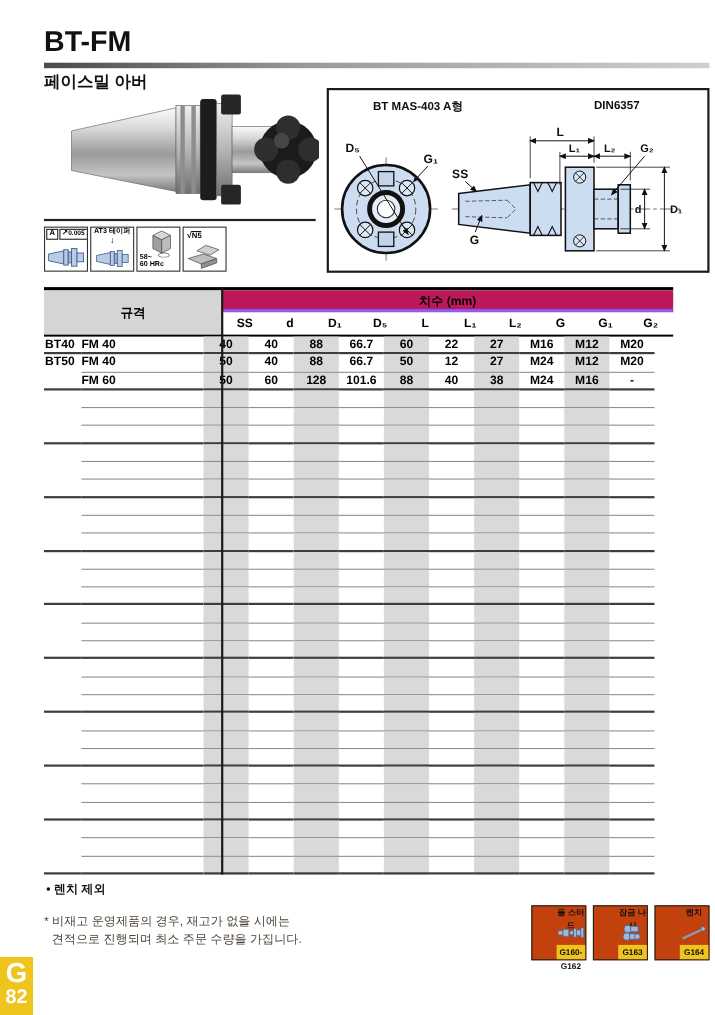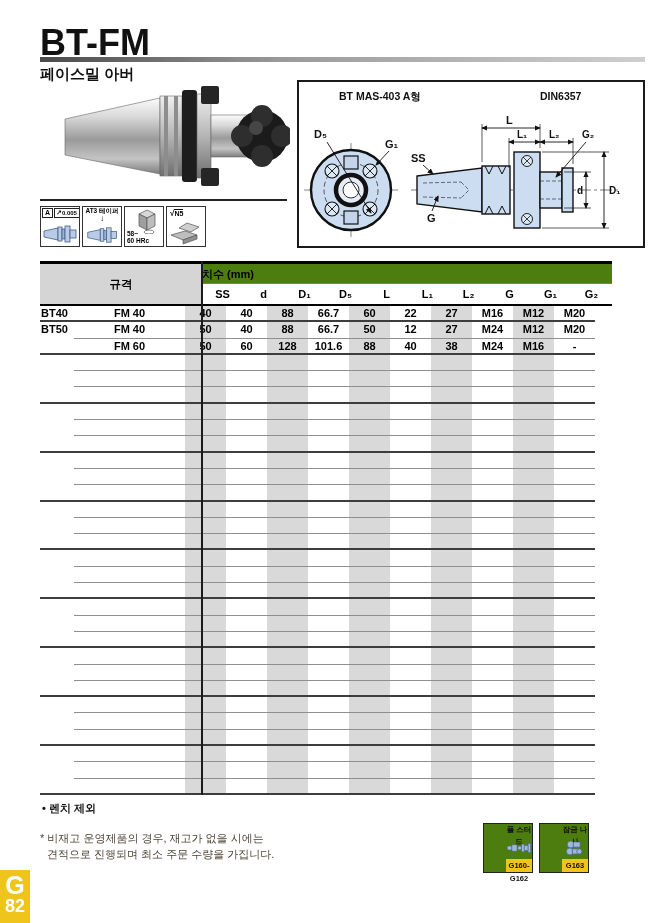--- a/index.html
+++ b/index.html
@@ -1,21 +1,21 @@
 <!DOCTYPE html>
 <html><head>
 <meta charset="utf-8">
 <style>
   * { margin:0; padding:0; box-sizing:border-box; }
   html,body { background:#fff; }
   body { font-family:"Liberation Sans","DejaVu Sans",sans-serif; }
   #page { position:relative; width:650px; height:923px; background:#ffffff; overflow:hidden; }
 
   
-  .title { position:absolute; left:40px; top:22px; font-size:36px; font-weight:bold; color:#111; letter-spacing:0px; }
+  .title { position:absolute; left:40px; top:22px; font-size:26px; font-weight:bold; color:#111; letter-spacing:0px; }
   .title-rule { position:absolute; left:40px; top:57px; width:605px; height:5px;
                 background:linear-gradient(to right,#4a4a4a,#9a9a9a 40%,#cfcfcf); }
   .subtitle { position:absolute; left:40px; top:65px; font-size:15px; font-weight:bold; color:#111; }
 
   
   .photo { position:absolute; left:55px; top:78px; }
 
   
   .icons-rule { position:absolute; left:40px; top:199px; width:247px; height:2px; background:#222; }
 
@@ -39,43 +39,43 @@
   .std-right { position:absolute; left:241px; top:8px; font-size:10.5px; font-weight:bold; color:#111; }
   .draw-svg { position:absolute; left:0; top:0; }
 
   
   .table { position:absolute; left:40px; top:261px; width:572px; }
   .vdiv { position:absolute; left:161px; top:0; bottom:0; width:2px; background:#1a1a1a; z-index:4; }
   .thead { display:flex; border-top:3px solid #000; border-bottom:2px solid #000; }
   .h-spec { width:162px; background:#d5d5d5; display:flex; align-items:center; justify-content:center;
             font-size:11.5px; font-weight:bold; }
   .h-right { width:410px; }
-  .h-dim { height:20px; background:#4d7c0f; border-bottom:1px solid #8b5cf6;
-           font-size:11px; font-weight:bold; line-height:20px; }
+  .h-dim { height:20px; background:#be185d; border-bottom:3px solid #8b5cf6;
+           text-align:center; font-size:11px; font-weight:bold; line-height:20px; }
   .h-cols { display:flex; height:20px; background:#fff; }
   .h-col { width:41px; text-align:center; font-size:11px; font-weight:bold; line-height:20px; }
 
   .tbody { }
   .trow { display:flex; height:16.3px; font-size:11px; font-weight:bold; }
   .trow > div { height:100%; }
   .c-series { width:34px; padding-left:1px; line-height:15px; }
-  .c-model  { width:111px; line-height:15px; border-bottom:1px solid #8f8f8f;text-align:center; }
+  .c-model  { width:111px; line-height:15px; border-bottom:1px solid #8f8f8f; }
   .c-val    { width:41px; text-align:center; line-height:15px; border-bottom:1px solid #8f8f8f; }
   .c-val.s  { background:#d9d9d9; }
   .trow.gend > div { border-bottom:2px solid #3d3d3d; }
   .trow.gend > .c-series { border-bottom:2px solid #3d3d3d; }
 
   
   .note-wrench { position:absolute; left:42px; top:801px; font-size:11px; font-weight:bold; color:#111; }
   .footnote { position:absolute; left:40px; top:830px; font-size:11px; color:#4c4338; line-height:16px; }
   .footnote .l2 { padding-left:7px; }
 
   
   .acc-row { position:absolute; left:483px; top:823px; display:flex; gap:6px; }
-  .acc-box { width:50px; height:50px; border:1.5px solid #222; background:#4d7c0f; display:flex; flex-direction:column;padding-left:22px; }
+  .acc-box { width:50px; height:50px; border:1.5px solid #222; background:#c2410c; display:flex; flex-direction:column;padding-left:22px; }
   .acc-label { height:12px; font-size:7.5px; font-weight:bold; text-align:center; line-height:12px; color:#111; }
   .acc-icon { flex:1; display:flex; align-items:center; justify-content:center; }
   .acc-code { height:13px; background:#eec41d; font-size:7.5px; font-weight:bold; text-align:center; line-height:13px; color:#111; }
 
   
   .page-tab { position:absolute; left:0; top:870px; width:30px; height:53px; background:#eec41d;
               display:flex; flex-direction:column; align-items:center; }
   .tab-letter { font-size:25px; font-weight:bold; color:#fff; line-height:28px; margin-top:1px; }
   .tab-number { font-size:18px; font-weight:bold; color:#fff; line-height:15px; }
 </style>
@@ -735,20 +735,31 @@
             <circle cx="10" cy="6" r="4"></circle>
             <rect x="13" y="3" width="8" height="6" rx="1"></rect>
             <circle cx="9" cy="14" r="4"></circle>
             <rect x="12" y="11" width="8" height="6" rx="1"></rect>
             <circle cx="20" cy="14" r="3"></circle>
           </g>
         </svg>
       </div>
       <div class="acc-code">G163</div>
     </div>
+    <div class="acc-box">
+      <div class="acc-label">렌치</div>
+      <div class="acc-icon">
+        <svg width="40" height="22" viewBox="0 0 40 22">
+          <line x1="4" y1="19" x2="32" y2="6" stroke="#8fa8c6" stroke-width="3"></line>
+          <line x1="4" y1="19" x2="32" y2="6" stroke="#46648c" stroke-width="0.8" opacity="0.5"></line>
+          <path d="M31,2 l5,2 -2,5 -5,-2 Z" fill="#9db8d8" stroke="#46648c" stroke-width="0.9"></path>
+        </svg>
+      </div>
+      <div class="acc-code">G164</div>
+    </div>
   </div>
 
   <div class="page-tab">
     <div class="tab-letter">G</div>
     <div class="tab-number">82</div>
   </div>
 
 </div>
 
 </body></html>

